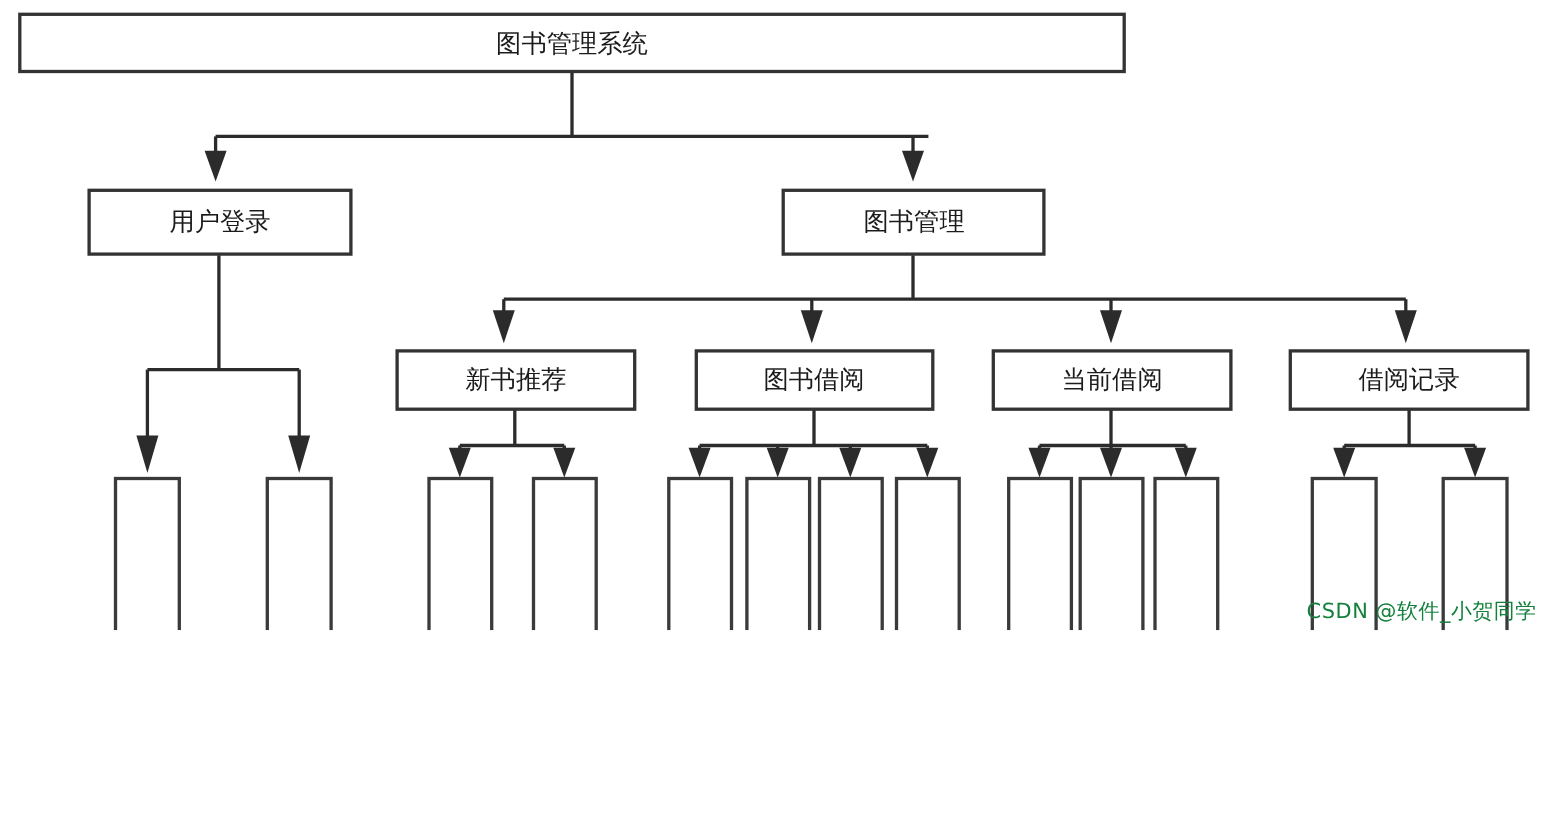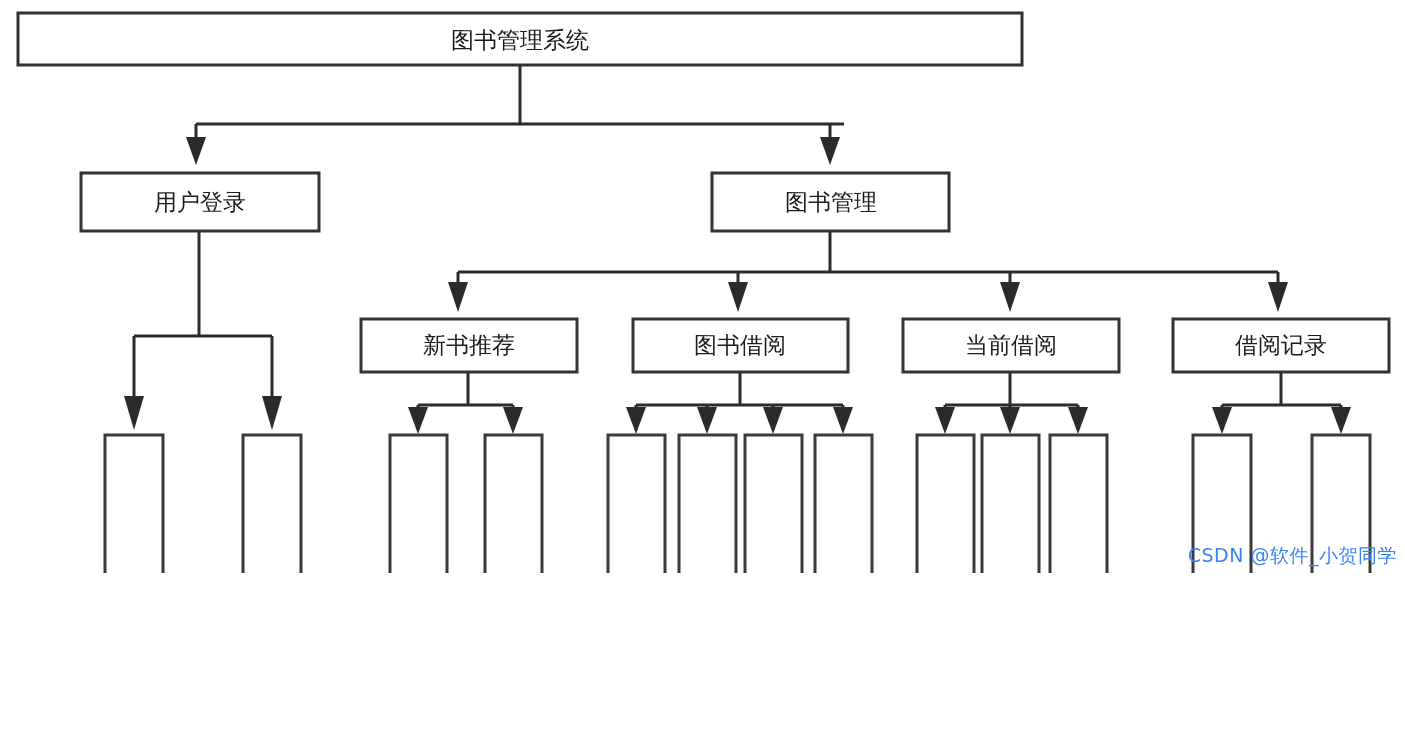--- a/index.html
+++ b/index.html
@@ -70,21 +70,21 @@
   }
   .vlabel.center {
     align-items: center;
   }
   .watermark {
     position: absolute;
     right: 8px;
     bottom: 4px;
     font-family: "DejaVu Sans", "Liberation Sans", sans-serif;
     font-size: 19px;
-    color: #3b82f6;
+    color: #15803d;
     letter-spacing: 0.5px;
     white-space: nowrap;
   }
 </style>
 </head>
 <body>
 
 <div id="canvas">
 
   <svg class="diagram" viewBox="0 0 1405 747">

